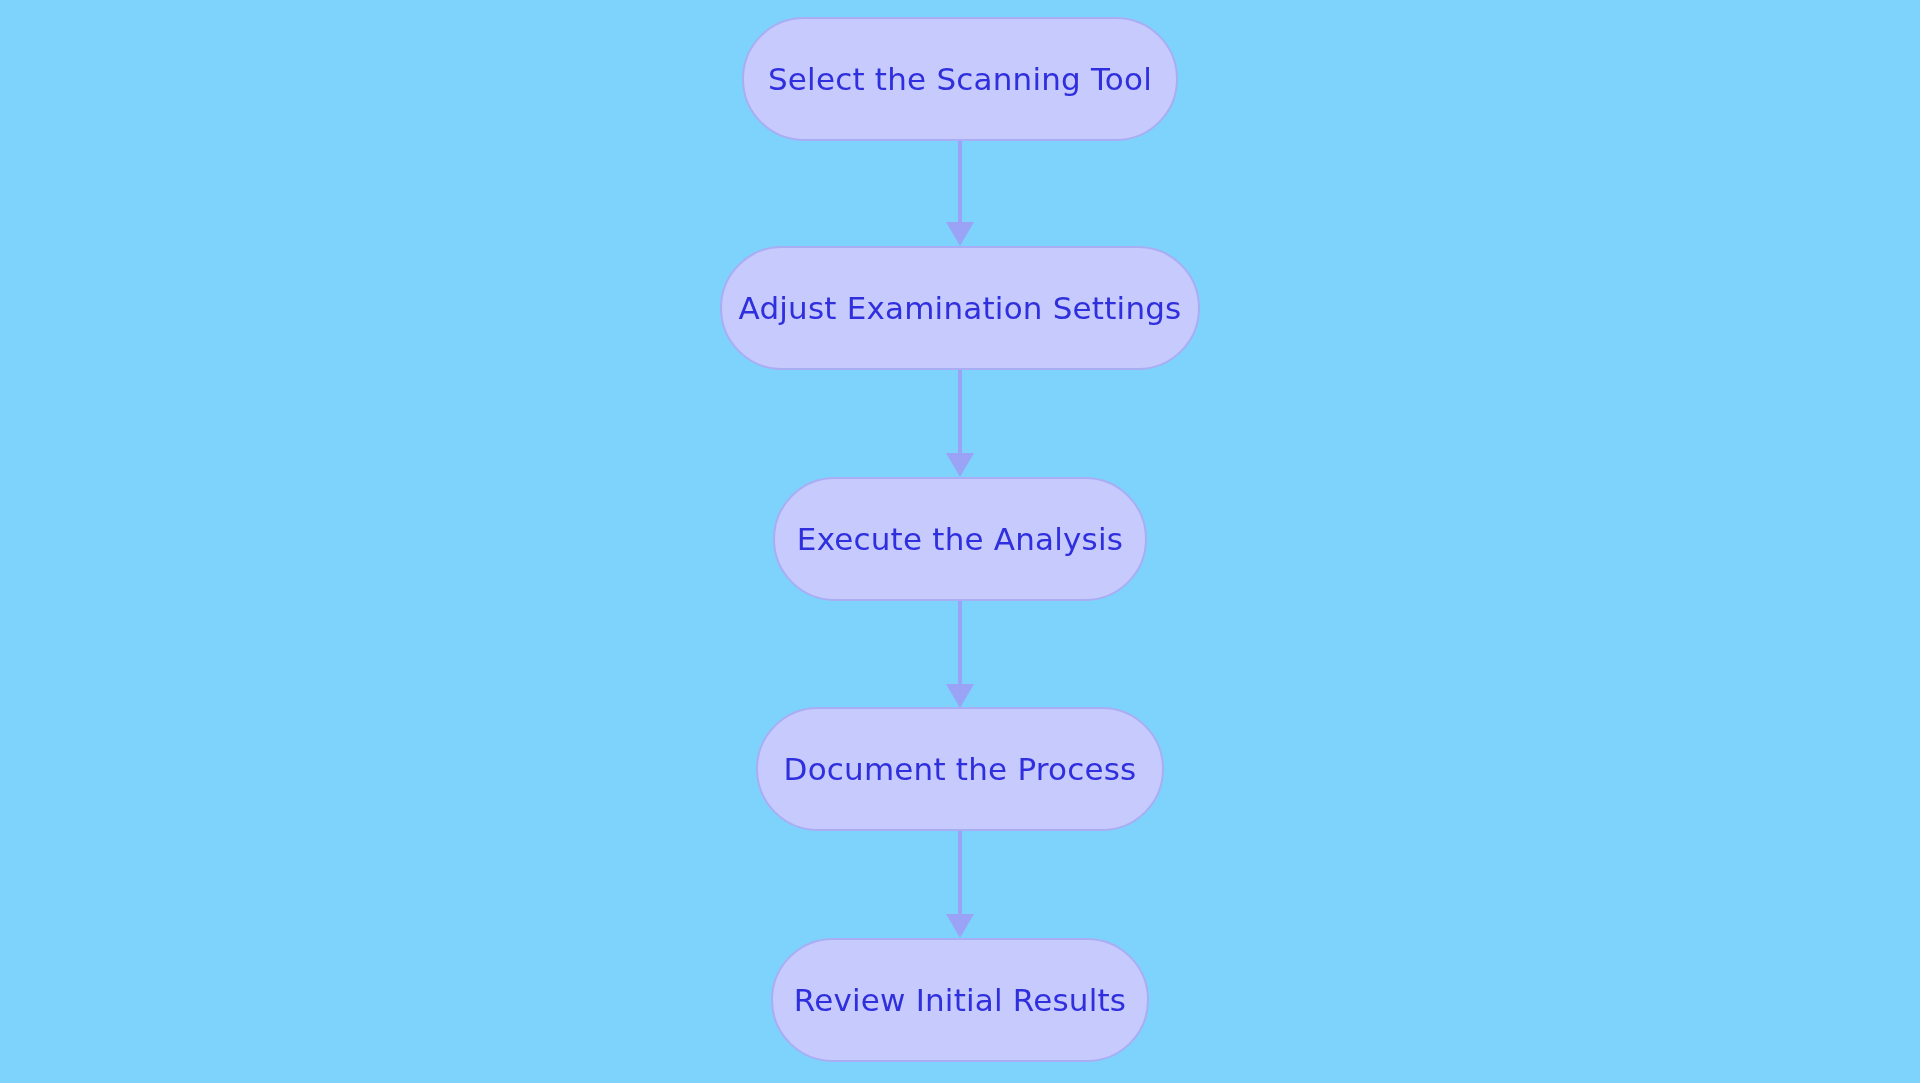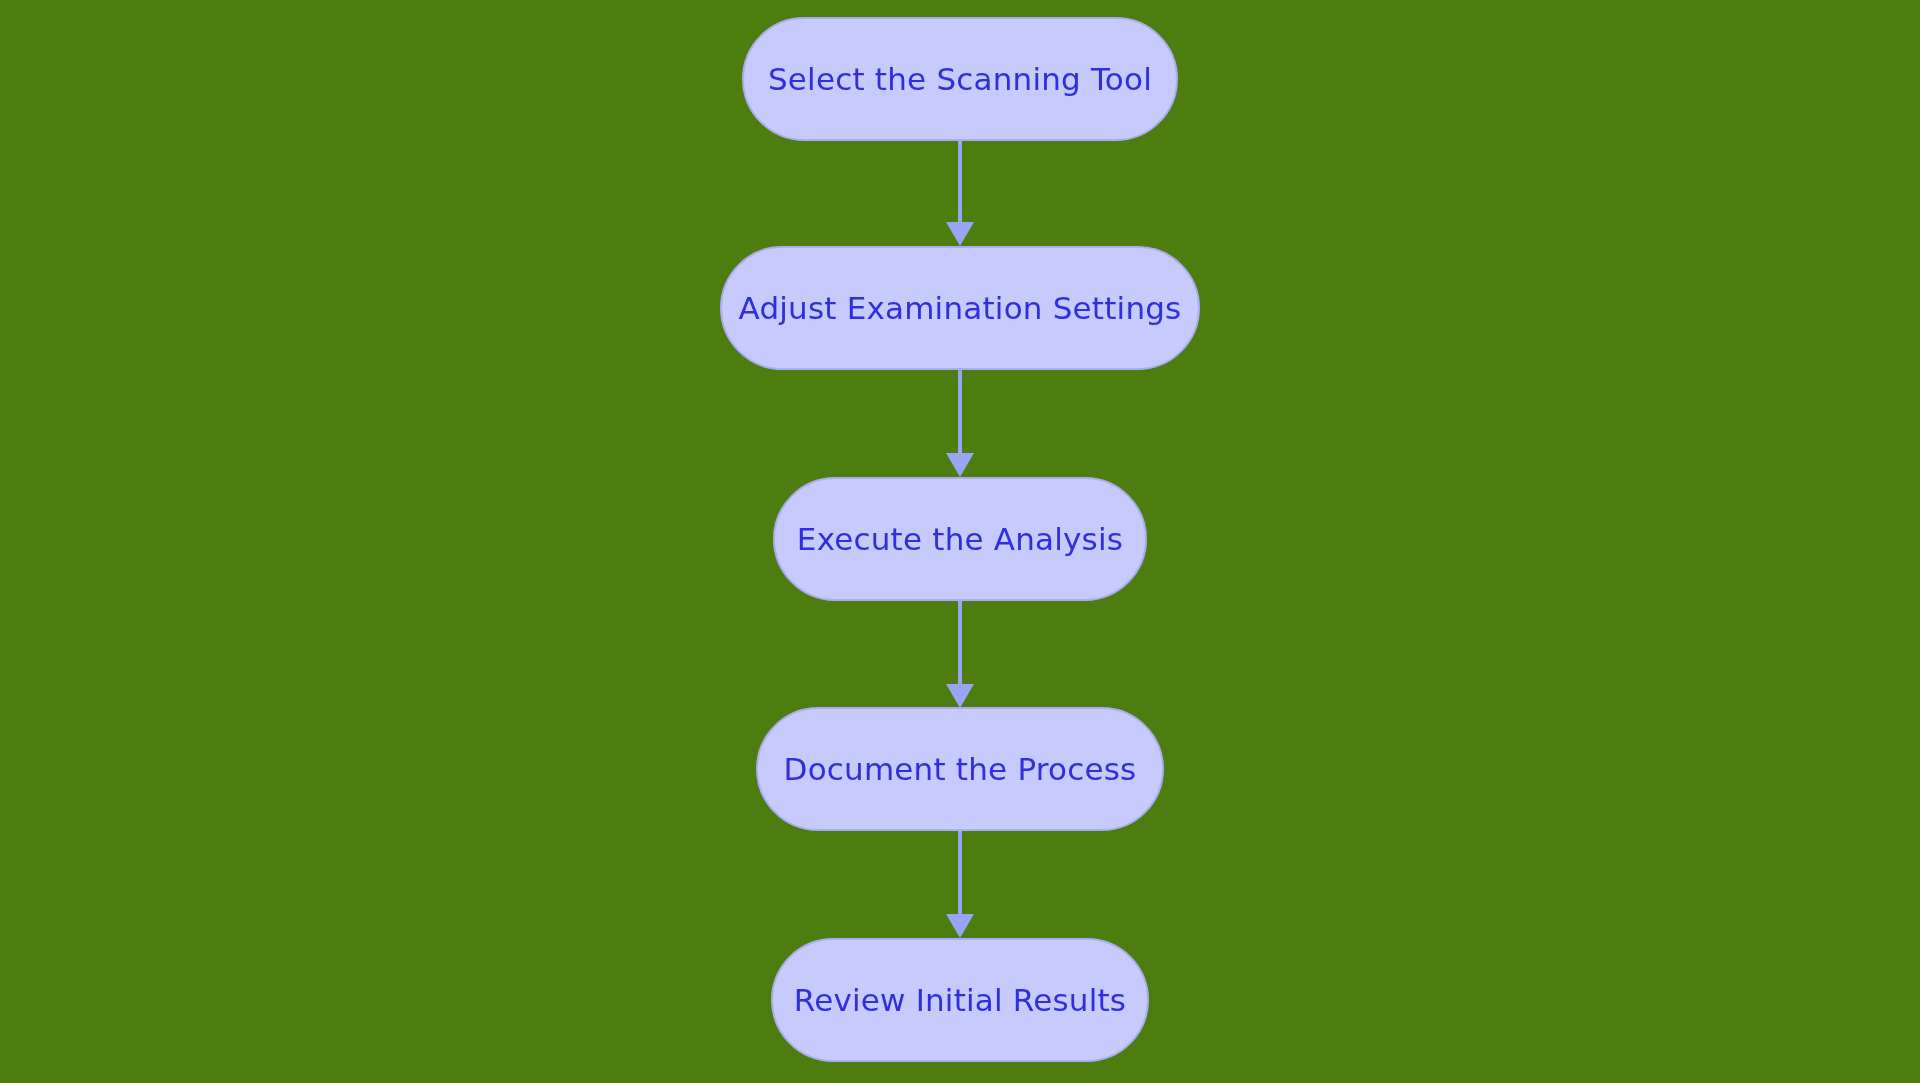--- a/index.html
+++ b/index.html
@@ -11,21 +11,21 @@
     width: 1920px;
     height: 1083px;
     overflow: hidden;
     font-family: "DejaVu Sans", "Liberation Sans", sans-serif;
   }
 
   #flowchart-canvas {
     position: relative;
     width: 1920px;
     height: 1083px;
-    background: #4d7c0f;
+    background: #7dd3fc;
   }
 
   #flow-svg {
     position: absolute;
     top: 0;
     left: 0;
     width: 1920px;
     height: 1083px;
     display: block;
   }

